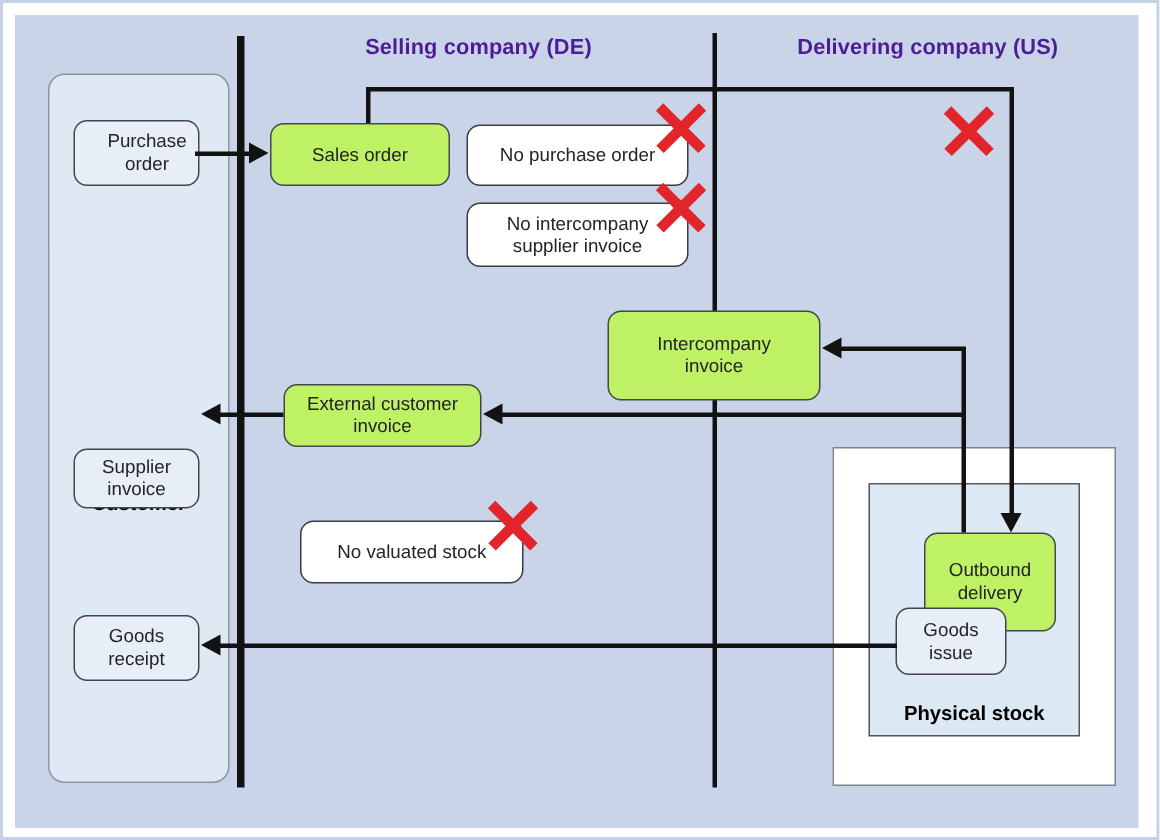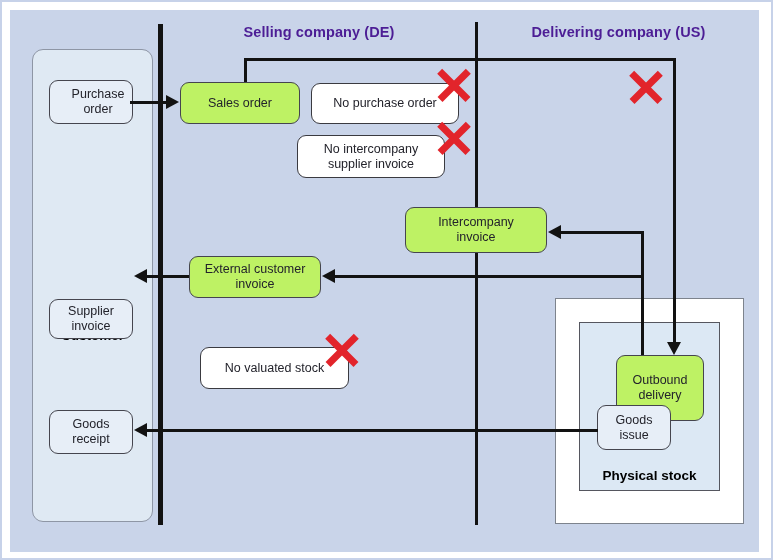--- a/index.html
+++ b/index.html
@@ -74,27 +74,27 @@
   <div class="panel-label" style="left:30px; top:326px; width:121px;">Customer</div>
   <div class="box light" style="left:47px; top:78px; width:84px; height:44px;padding-left:14px;">Purchase
 order</div>
   <div class="box light" style="left:47px; top:253px; width:84px; height:40px;margin-top:44px;">Supplier
 invoice</div>
   <div class="box light" style="left:47px; top:408px; width:84px; height:44px;">Goods
 receipt</div>
 
   <div class="box dark" style="left:178px; top:80px; width:120px; height:42px;">Sales order</div>
   <div class="box white" style="left:309px; top:81px; width:148px; height:41px;">No purchase order</div>
-  <div class="box white" style="left:295px; top:133px; width:148px; height:43px;">No intercompany
+  <div class="box white" style="left:309px; top:133px; width:148px; height:43px;">No intercompany
 supplier invoice</div>
   <div class="box dark" style="left:187px; top:254px; width:132px; height:42px;">External customer
 invoice</div>
   <div class="box white" style="left:198px; top:345px; width:149px; height:42px;">No valuated stock</div>
 
-  <div class="box dark" style="left:403px; top:205px; width:142px; height:46px;">Intercompany
+  <div class="box dark" style="left:403px; top:205px; width:142px; height:60px;">Intercompany
 invoice</div>
 
   <div class="sub-panel plant-panel"></div>
   <div class="sub-panel stock-panel"></div>
   <div class="panel-label" style="left:577px; top:466px; width:141px;">Physical stock</div>
   <div class="box dark" style="left:614px; top:353px; width:88px; height:66px;">Outbound
 delivery</div>
   <div class="box light" style="left:595px; top:403px; width:74px; height:45px; z-index:11;">Goods
 issue</div>
 

